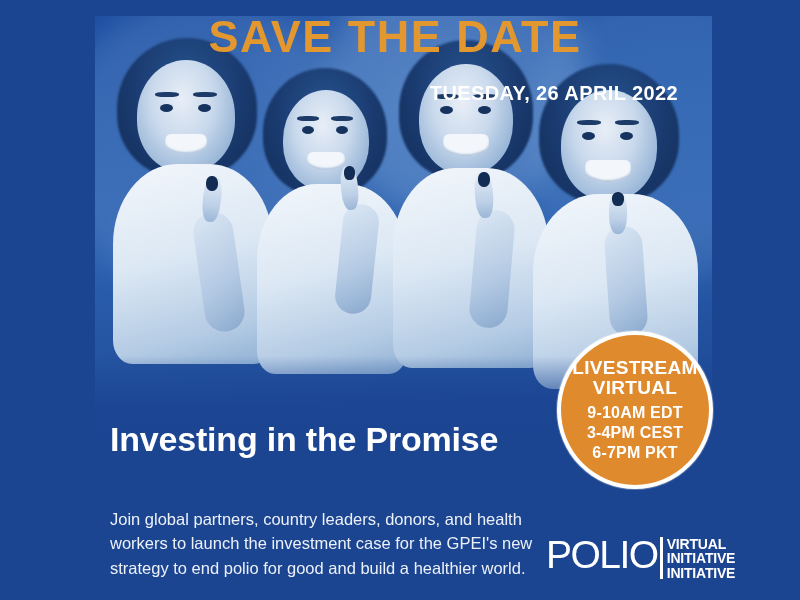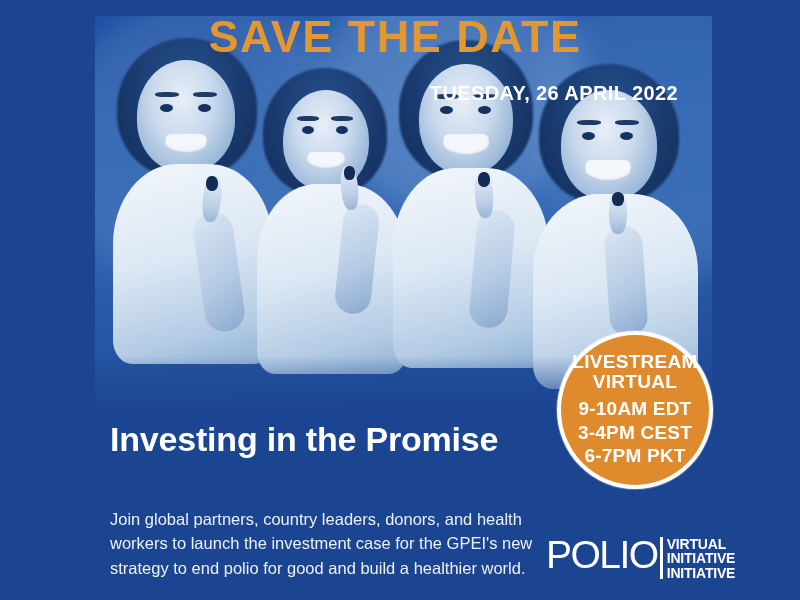--- a/index.html
+++ b/index.html
@@ -156,21 +156,21 @@
   }
   .badge-title {
     font-size:19px;
     font-weight:bold;
     line-height:1.06;
     letter-spacing:.3px;
     text-transform:uppercase;
   }
   .badge-times {
     margin-top:5px;
-    font-size:19px;
+    font-size:16px;
     font-weight:bold;
     line-height:1.24;
     letter-spacing:.2px;
   }
 
   
   .logo {
     position:absolute;
     left:546px; top:536px;
     display:flex;

